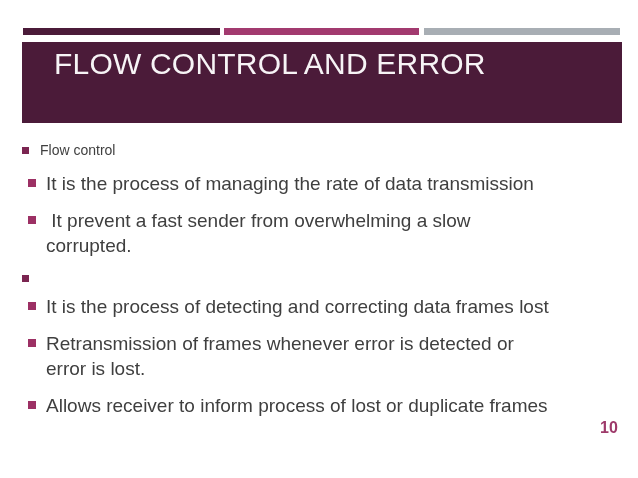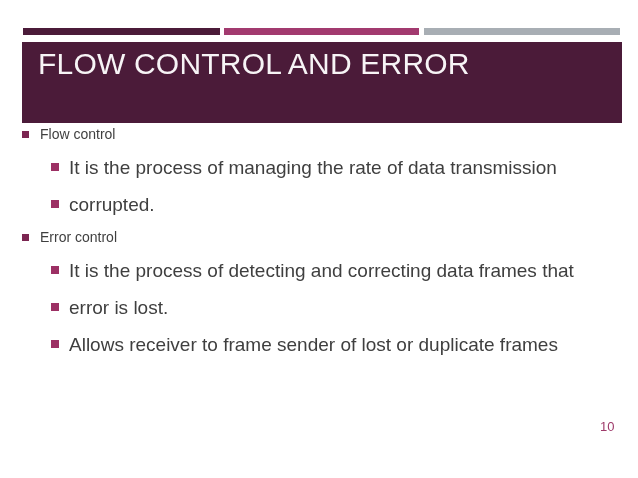--- a/index.html
+++ b/index.html
@@ -27,54 +27,55 @@
     height: 81px;
     background: #4b1b39;
     box-sizing: border-box;
     padding: 3px 20px 0 16px;
     color: #f7f4f6;
     font-size: 30px;
     line-height: 37px;
     font-weight: 400;
     letter-spacing: 0.2px;
   }
-  .title-line { white-space: pre; }
+  .title-line { white-space: pre; margin-left: 16px; }
 
   
   .content {
     position: absolute;
     left: 0;
-    top: 124px;
+    top: 140px;
     width: 638px;
   }
   .item { display: flex; align-items: flex-start; margin-bottom: 12px; }
   .item .text { color: #3f3f3f; }
   .item .line { white-space: pre; }
 
   .item.l1 { padding-left: 22px; margin-top: 2px; }
   .item.l1 .bullet {
     flex: none; width: 7px; height: 7px;
     background: #7b2551; margin: 5px 11px 0 0;
   }
   .item.l1 .text { font-size: 14px; line-height: 17px; }
 
-  .item.l2 { padding-left: 51px; }
+  .item.l2 { padding-left: 28px; }
   .item.l2 .bullet {
     flex: none; width: 8px; height: 8px;
     background: #9c3064; margin: 8px 10px 0 0;
   }
   .item.l2 .text { font-size: 19px; line-height: 25px; }
 
   
   .page-number {
     position: absolute;
     left: 600px;
     top: 419px;
-    font-size: 13px;
+    font-size: 16px;
     color: #9e3a6a;
+    font-weight: bold;
   }
 </style>
 </head>
 <body>
 
 <div class="slide">
 
   <div class="top-bar maroon"></div>
   <div class="top-bar pink"></div>
   <div class="top-bar gray"></div>
@@ -95,49 +96,48 @@
     <div class="item l2">
       <span class="bullet"></span>
       <div class="text">
         <div class="line">It is the process of managing the rate of data transmission</div>
       </div>
     </div>
 
     <div class="item l2">
       <span class="bullet"></span>
       <div class="text">
+        <div class="line"> It prevent a fast sender from overwhelming a slow</div>
         <div class="line">corrupted.</div>
       </div>
     </div>
 
     <div class="item l1">
       <span class="bullet"></span>
+    </div>
+
+    <div class="item l2">
+      <span class="bullet"></span>
       <div class="text">
-        <div class="line">Error control</div>
+        <div class="line">It is the process of detecting and correcting data frames lost</div>
       </div>
     </div>
 
     <div class="item l2">
       <span class="bullet"></span>
       <div class="text">
-        <div class="line">It is the process of detecting and correcting data frames that</div>
-      </div>
-    </div>
-
-    <div class="item l2">
-      <span class="bullet"></span>
-      <div class="text">
+        <div class="line">Retransmission of frames whenever error is detected or</div>
         <div class="line">error is lost.</div>
       </div>
     </div>
 
     <div class="item l2">
       <span class="bullet"></span>
       <div class="text">
-        <div class="line">Allows receiver to frame sender of lost or duplicate frames</div>
+        <div class="line">Allows receiver to inform process of lost or duplicate frames</div>
       </div>
     </div>
 
   </div>
 
   <div class="page-number">10</div>
 
 </div>
 
 </body></html>

